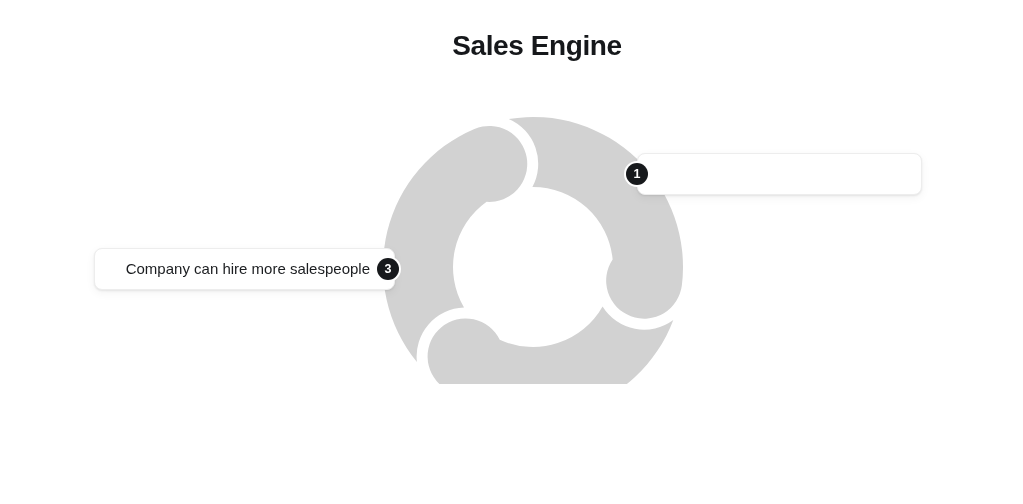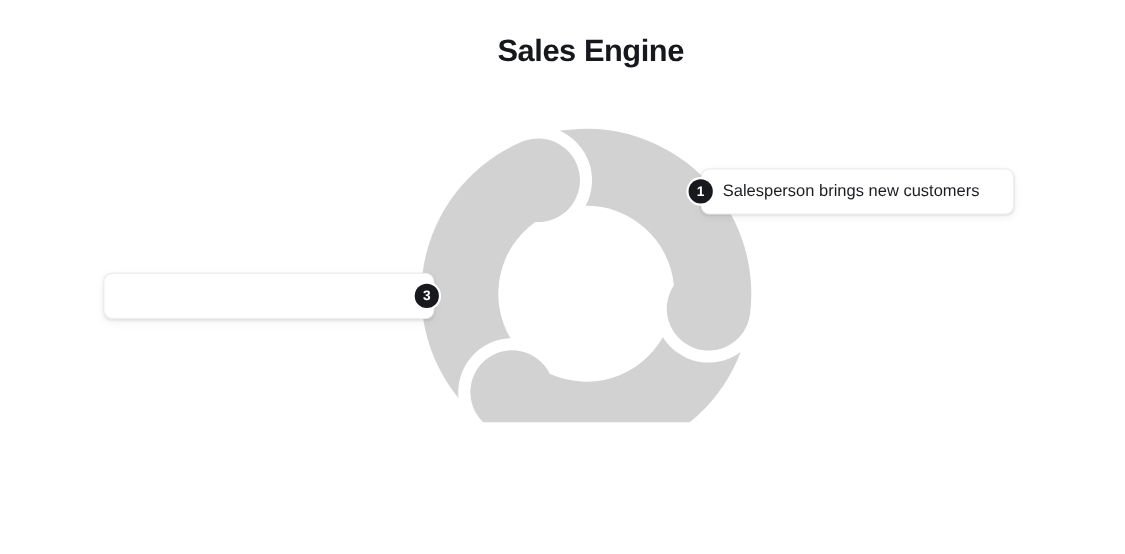--- a/index.html
+++ b/index.html
@@ -76,24 +76,24 @@
                A 38 38 0 1 1 79.64 -7.57
                A 80 80 0 0 0 -0.59 -80.00
                A 49 49 0 0 0 -24.21 -148.03 Z"></path>
       <use href="#seg" class="seg" transform="rotate(120)"></use>
       <use href="#seg" class="seg" transform="rotate(240)"></use>
     </g>
   </svg>
 
   <div class="card card-1">
     <span class="badge">1</span>
-    <span>Salesperson brings new customers</span>
   </div>
 
   <div class="card card-2">
     <span class="badge">2</span>
   </div>
 
   <div class="card card-3">
+    <span>Company can hire more salespeople</span>
     <span class="badge">3</span>
   </div>
 
 </div>
 
 </body></html>

